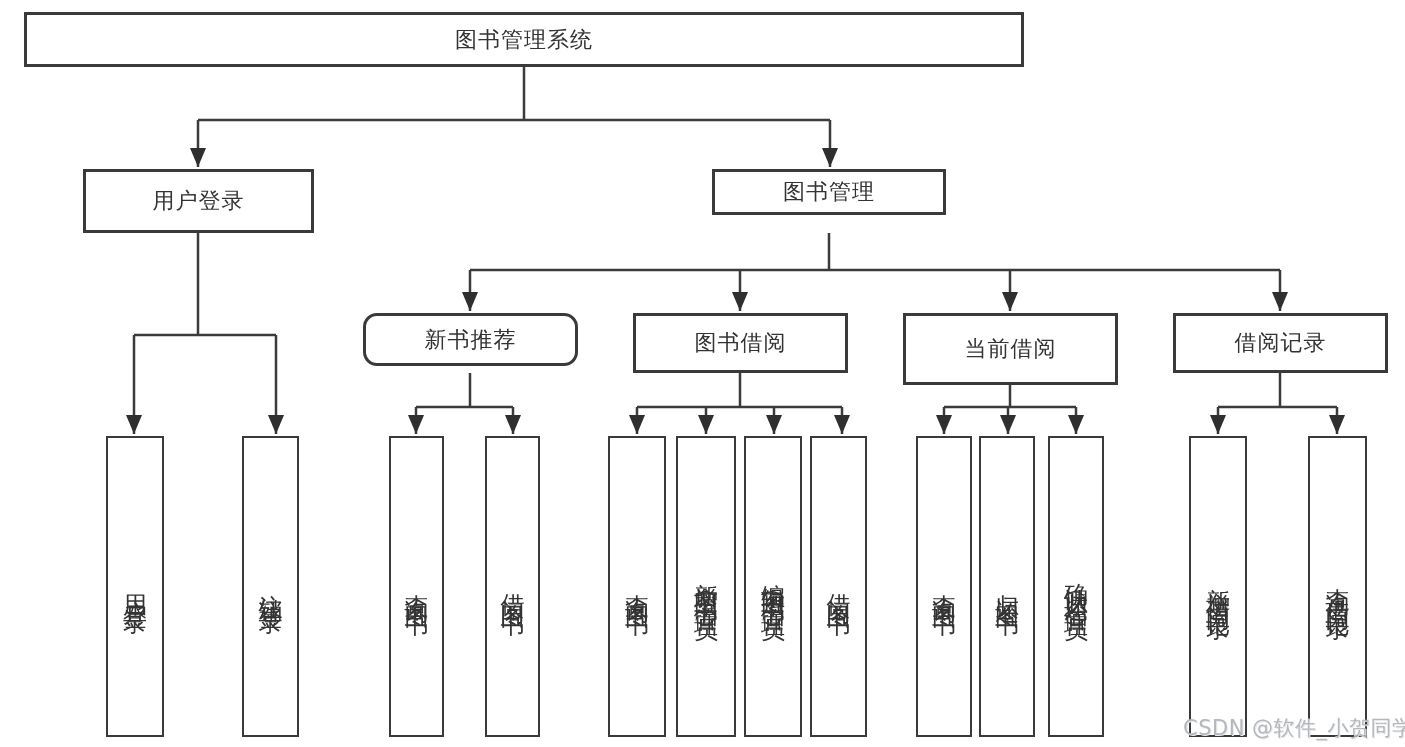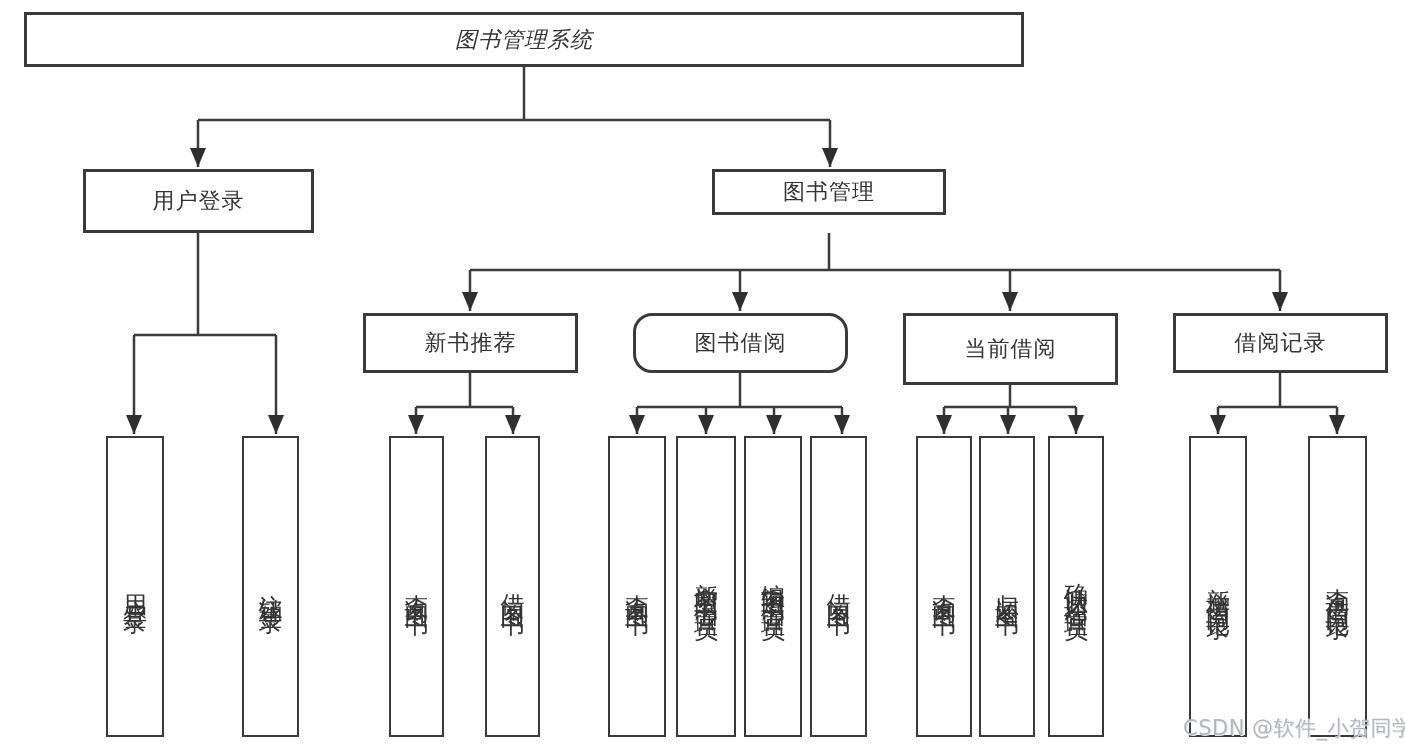--- a/index.html
+++ b/index.html
@@ -106,35 +106,35 @@
       <line x1="1008" y1="407" x2="1008" y2="434" marker-end="url(#arrow)"></line>
       <line x1="1076" y1="407" x2="1076" y2="434" marker-end="url(#arrow)"></line>
 
       <path d="M1280,373 V407"></path>
       <path d="M1218,407 H1337"></path>
       <line x1="1218" y1="407" x2="1218" y2="434" marker-end="url(#arrow)"></line>
       <line x1="1337" y1="407" x2="1337" y2="434" marker-end="url(#arrow)"></line>
     </g>
   </svg>
 
-  <div class="node h-node" style="left:24px; top:12px; width:1000px; height:55px;font-style:italic;">
+  <div class="node h-node" style="left:24px; top:12px; width:1000px; height:55px;">
     <span>图书管理系统</span>
   </div>
 
   <div class="node h-node" style="left:83px; top:169px; width:231px; height:64px;">
     <span>用户登录</span>
   </div>
   <div class="node h-node" style="left:712px; top:169px; width:234px; height:46px;">
     <span>图书管理</span>
   </div>
 
-  <div class="node h-node" style="left:363px; top:313px; width:215px; height:60px;">
+  <div class="node h-node" style="left:363px; top:313px; width:215px; height:53px;border-radius:14px;">
     <span>新书推荐</span>
   </div>
-  <div class="node h-node" style="left:633px; top:313px; width:215px; height:60px;border-radius:19px;">
+  <div class="node h-node" style="left:633px; top:313px; width:215px; height:60px;">
     <span>图书借阅</span>
   </div>
   <div class="node h-node" style="left:903px; top:313px; width:215px; height:72px;">
     <span>当前借阅</span>
   </div>
   <div class="node h-node" style="left:1173px; top:313px; width:215px; height:60px;">
     <span>借阅记录</span>
   </div>
 
   <div class="node leaf" style="left:106px; top:436px; width:58px; height:301px;">

